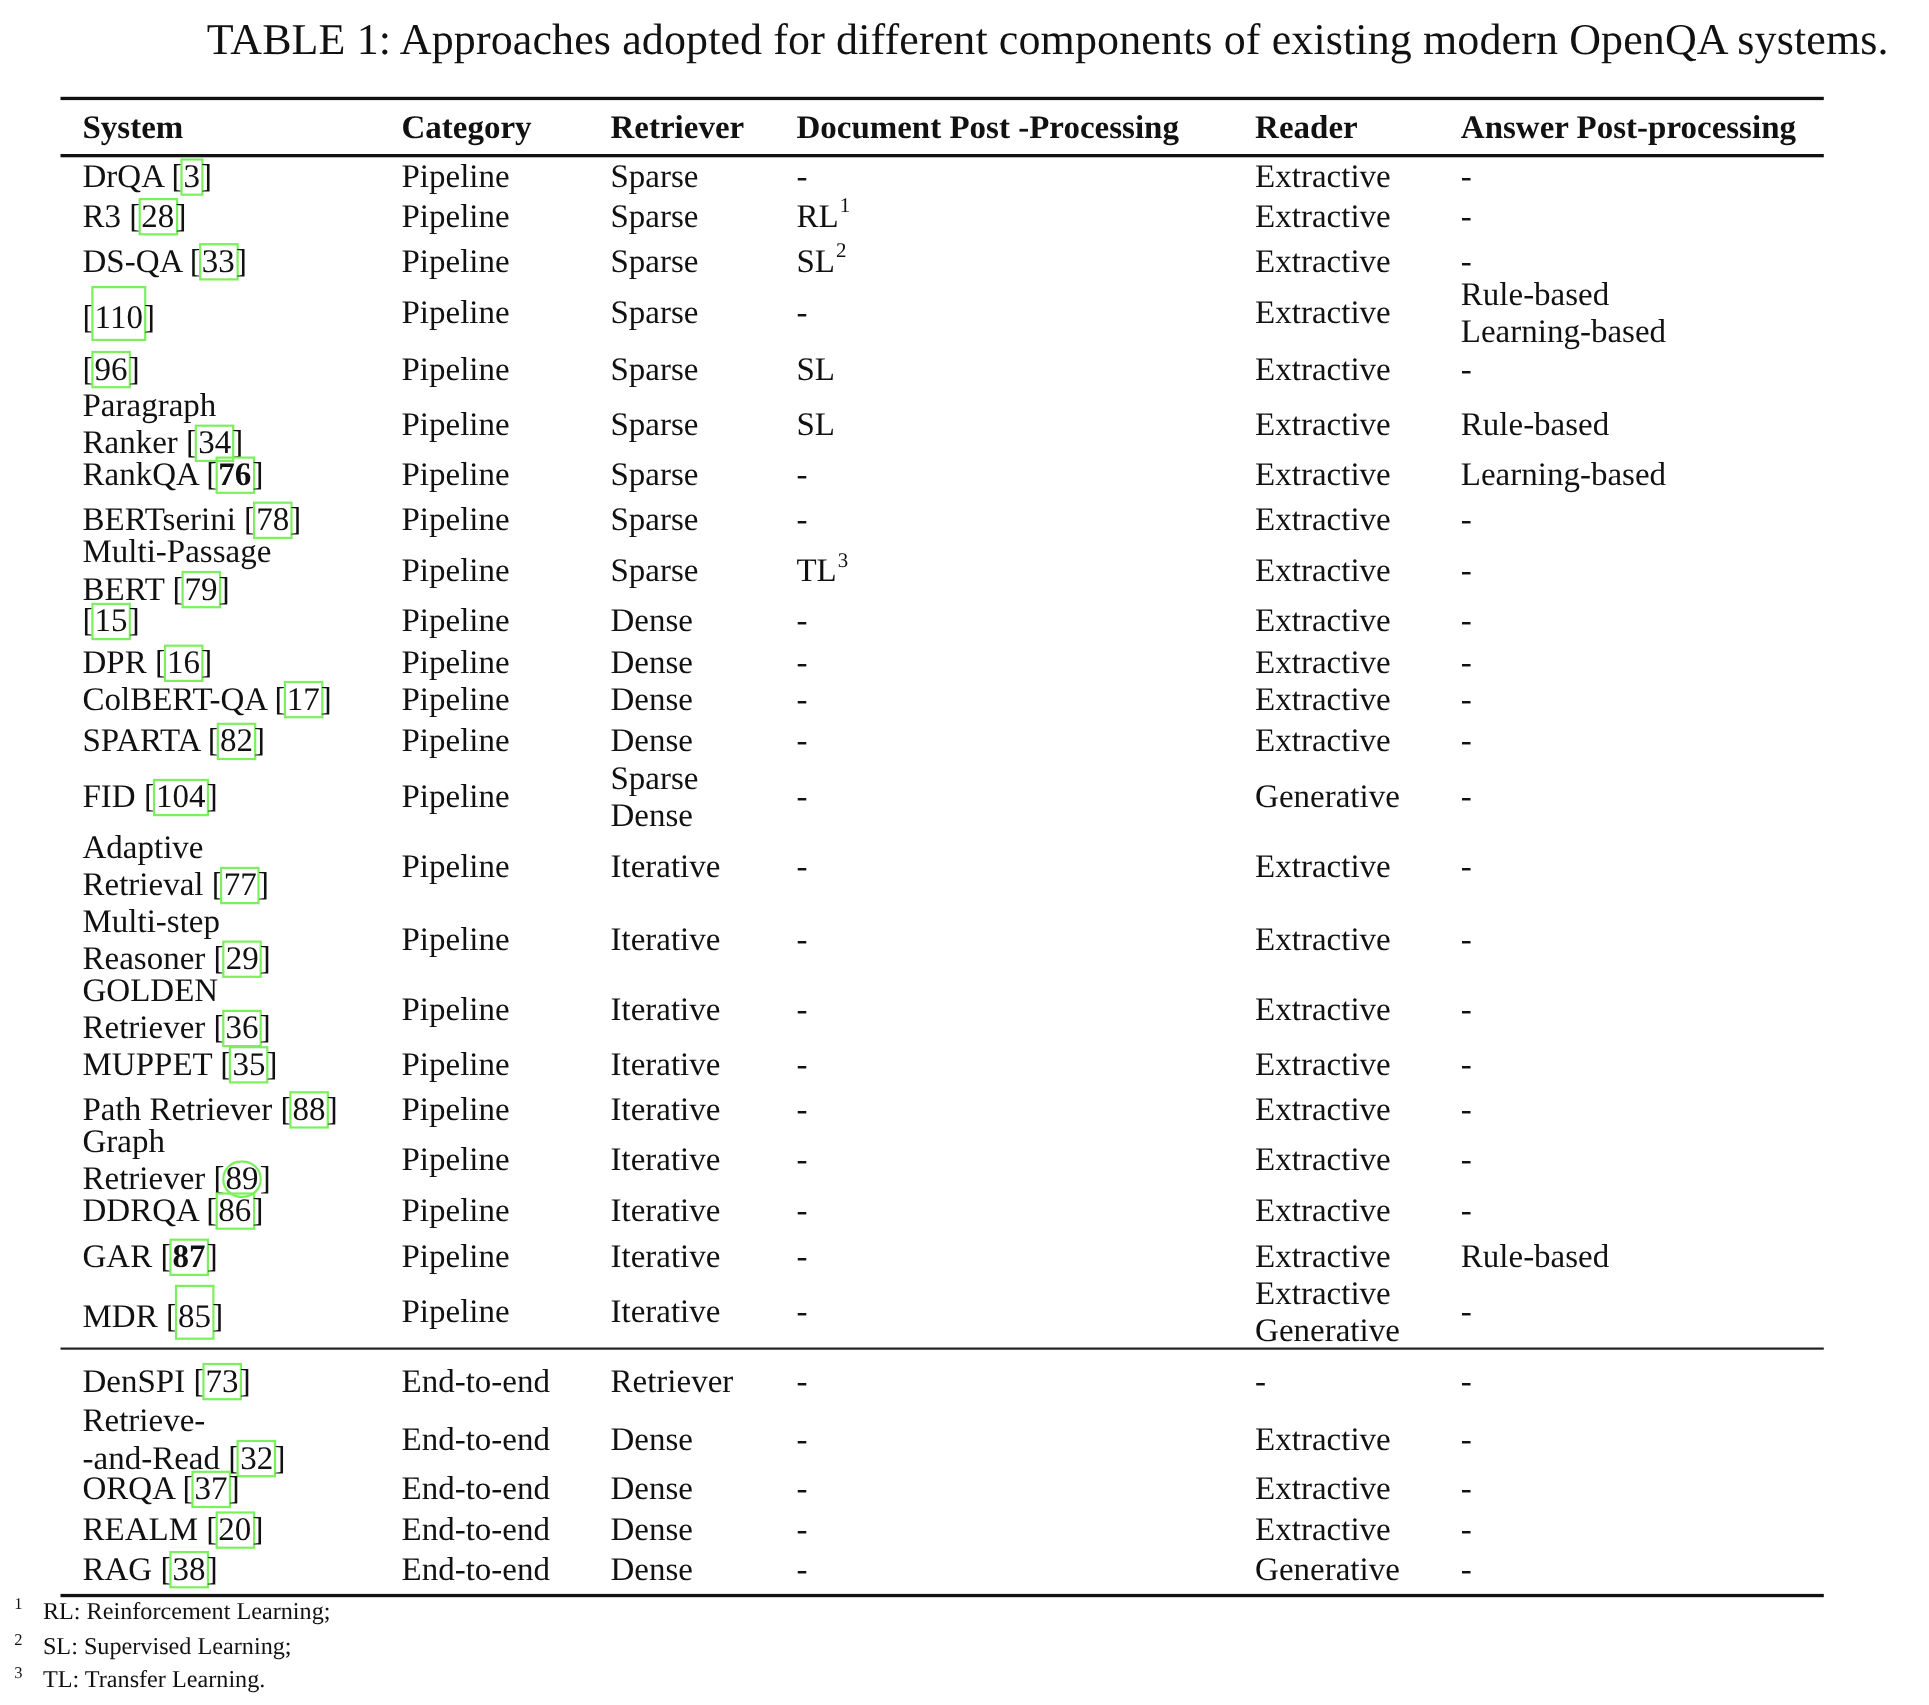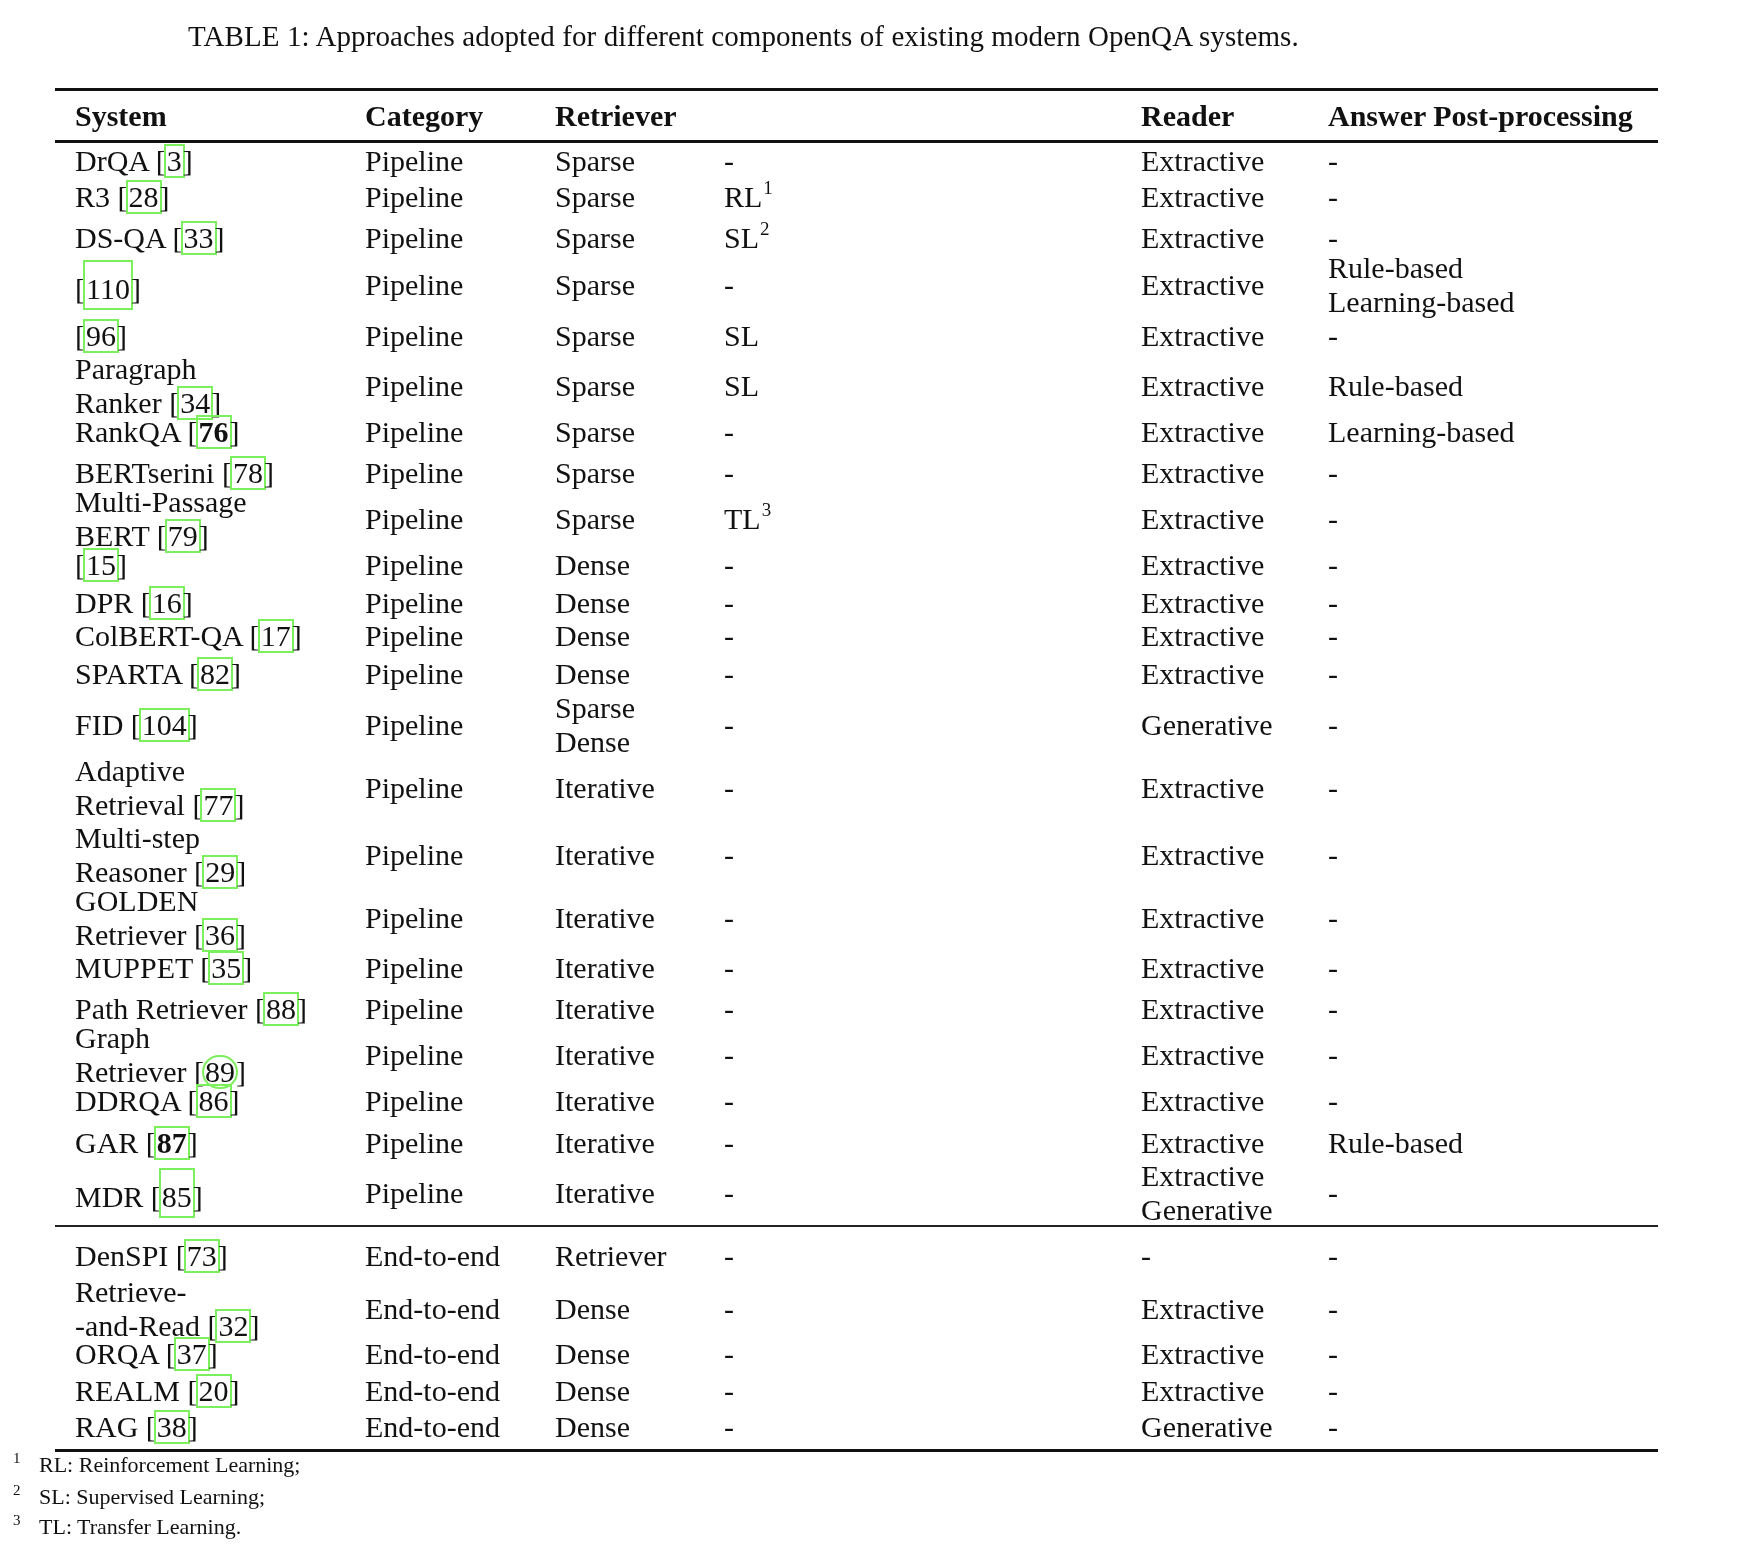--- a/index.html
+++ b/index.html
@@ -4,21 +4,21 @@
 <style>
   html, body { margin: 0; padding: 0; background: #ffffff; }
   body {
     width: 1754px; height: 1550px; position: relative; overflow: hidden;
     font-family: "Liberation Serif", "DejaVu Serif", serif;
     color: #111111;
   }
   .caption {
     position: absolute; left: 0; top: 14px; width: 1754px;
     text-align: left; padding-left: 188px; box-sizing: border-box;
-    font-size: 29px; line-height: 44px; white-space: nowrap; letter-spacing: 0.1px;
+    font-size: 40px; line-height: 44px; white-space: nowrap; letter-spacing: 0.1px;
   }
   .rule { position: absolute; left: 55px; width: 1603px; background: #111; }
   .rule.top { top: 88px; height: 3px; }
   .rule.head { top: 140px; height: 3px; }
   .rule.mid { top: 1225px; height: 2px; background: #222; }
   .rule.bottom { top: 1449px; height: 3px; }
 
   .table { position: absolute; left: 0; top: 0; width: 1754px; height: 1550px; }
   .hdr {
     position: absolute; top: 92px; height: 48px; line-height: 48px;
@@ -50,20 +50,21 @@
 
 <div class="rule top"></div>
 <div class="rule head"></div>
 <div class="rule mid"></div>
 <div class="rule bottom"></div>
 
 <div class="table" id="tbl">
   <div class="hdr" style="left:75px">System</div>
   <div class="hdr" style="left:365px">Category</div>
   <div class="hdr" style="left:555px">Retriever</div>
+  <div class="hdr" style="left:724px">Document Post -Processing</div>
   <div class="hdr" style="left:1141px">Reader</div>
   <div class="hdr" style="left:1328px">Answer Post-processing</div>
 <div class="cell" style="left: 75px; top: 144px; height: 34px;">
       <span class="ln">DrQA [<span class="cite" style="outline-color: rgb(124, 240, 92);">3</span>]</span>
     </div>
     <div class="cell" style="left: 365px; top: 144px; height: 34px;">
       <span class="ln">Pipeline</span>
     </div>
     <div class="cell" style="left: 555px; top: 144px; height: 34px;">
       <span class="ln">Sparse</span>

